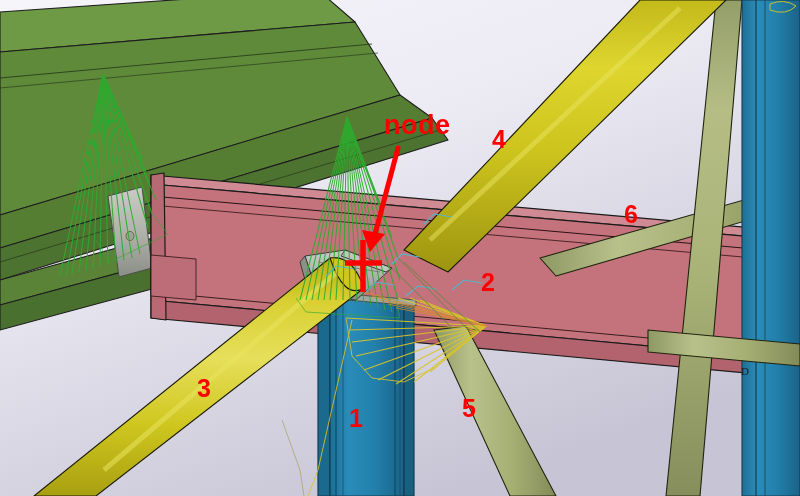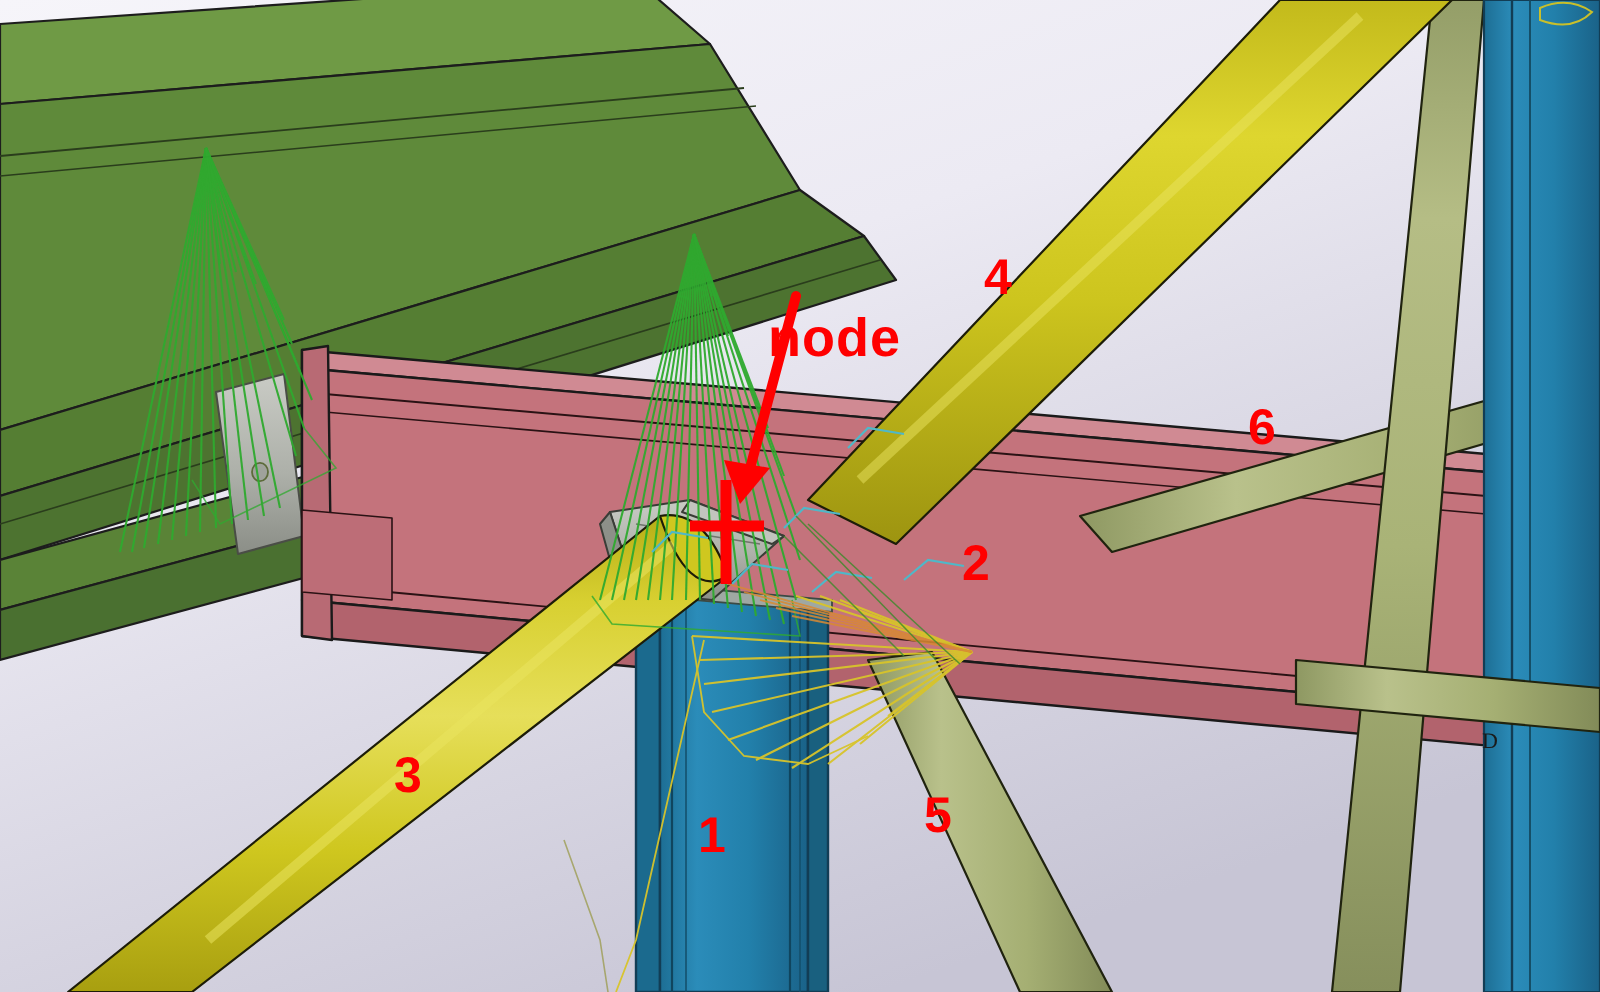--- a/index.html
+++ b/index.html
@@ -21,21 +21,21 @@
   .ann-label{
     position:absolute;
     color:#ff0000;
     font-weight:bold;
     font-family:"Liberation Sans", sans-serif;
     line-height:1;
     white-space:nowrap;
     user-select:none;
   }
   .ann-number{font-size:25px;}
-  .ann-node-text{font-size:27px;letter-spacing:0.5px;margin-top:44px;}
+  .ann-node-text{font-size:27px;letter-spacing:0.5px;}
   .edge-tag{
     position:absolute;
     color:#1a1a1a;
     font-size:11px;
     font-family:"Liberation Serif", serif;
     user-select:none;
   }
 </style>
 </head>
 <body>

